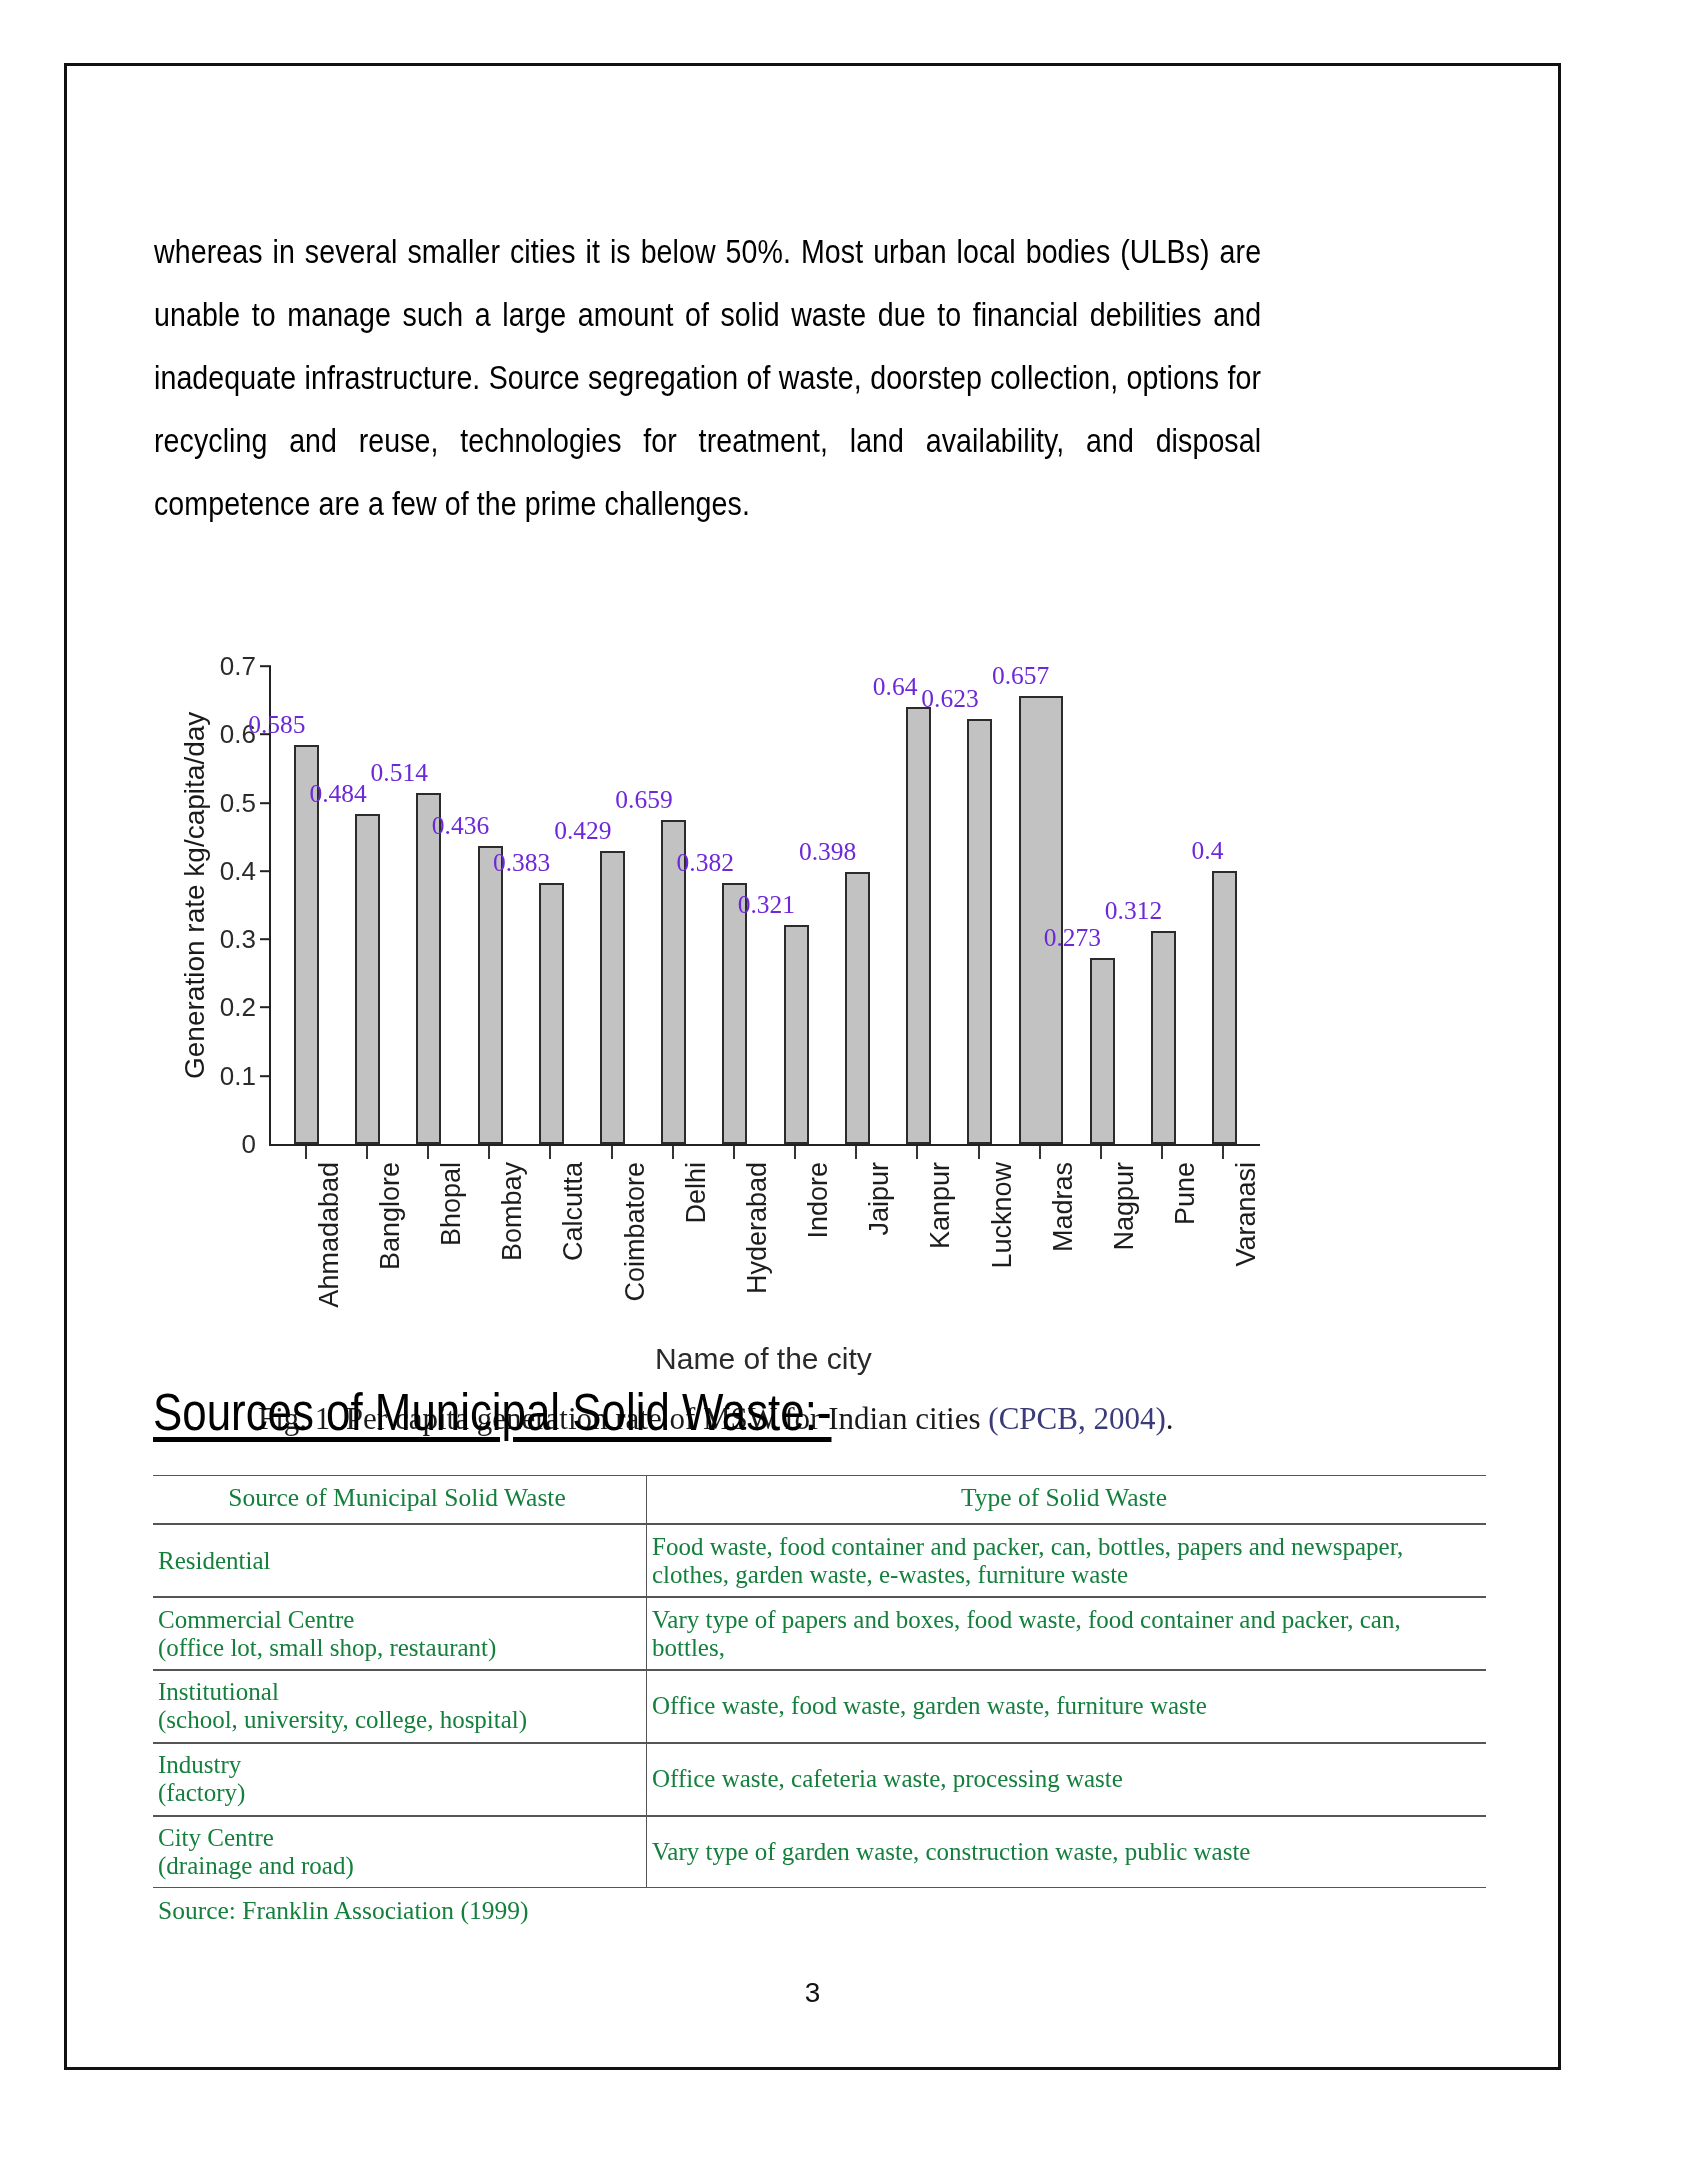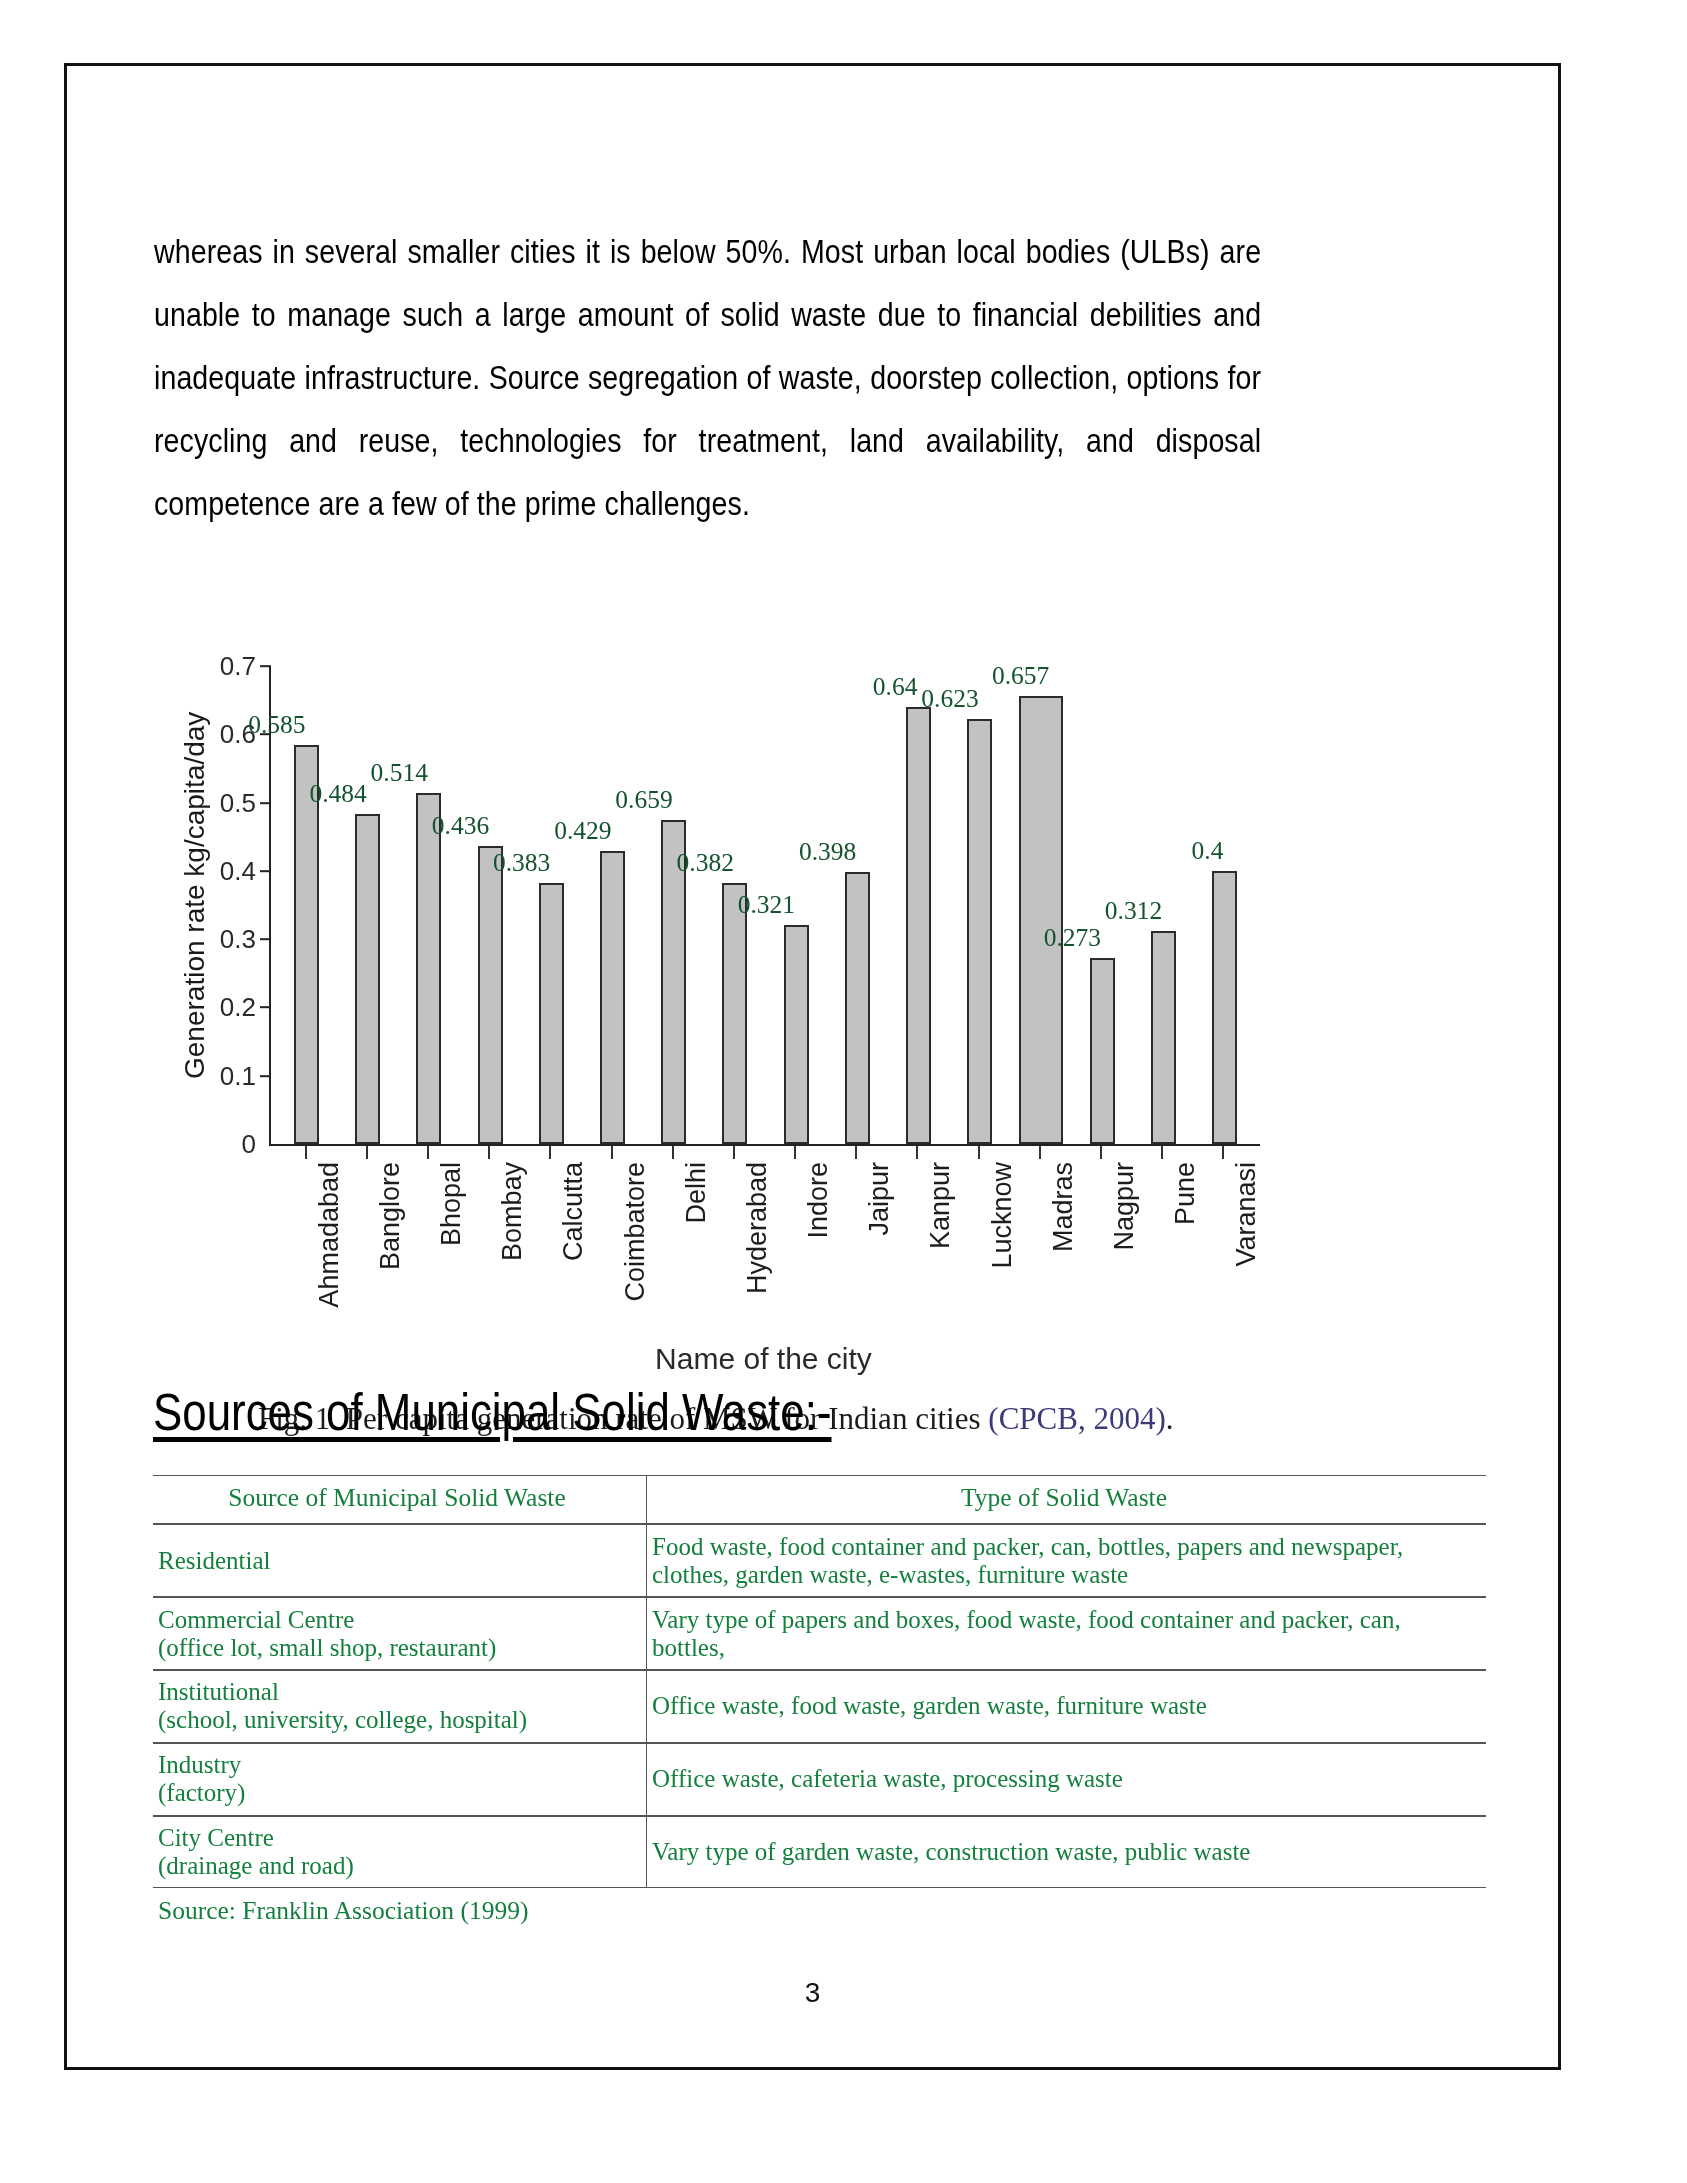--- a/index.html
+++ b/index.html
@@ -136,21 +136,21 @@
     border: 2.5px solid #2b2b2b;
     box-sizing: border-box;
   }
   .bar-value {
     position: absolute;
     bottom: 100%;
     right: 11.5px;
     margin-bottom: 6.6px;
     font-family: "Liberation Serif", serif;
     font-size: 25.5px;
-    color: #14532d;
+    color: #6d28d9;
     white-space: nowrap;
   }
 
   .x-tick-marks {
     position: absolute;
     left: 115px;
     top: 503px;
     width: 989px;
     height: 13px;
     display: flex;

